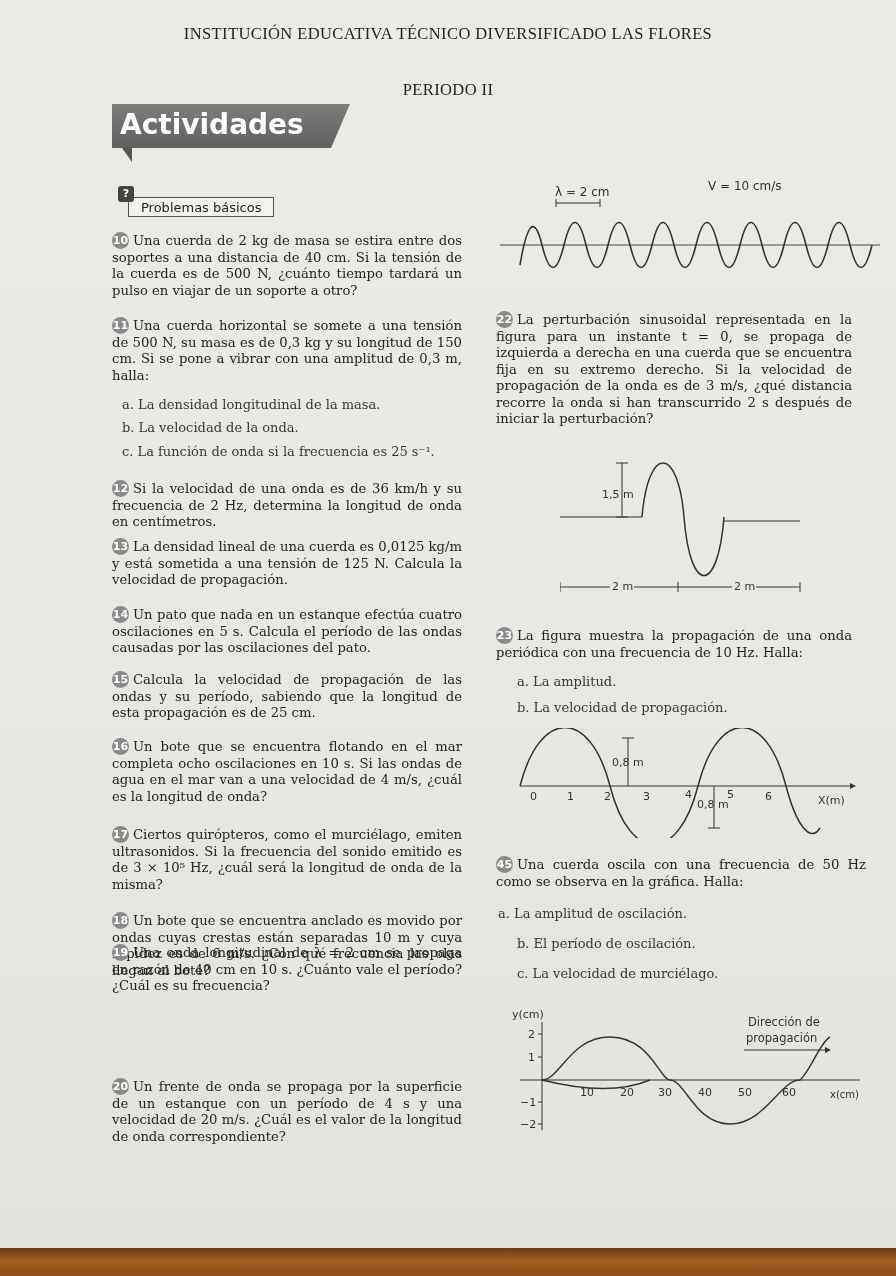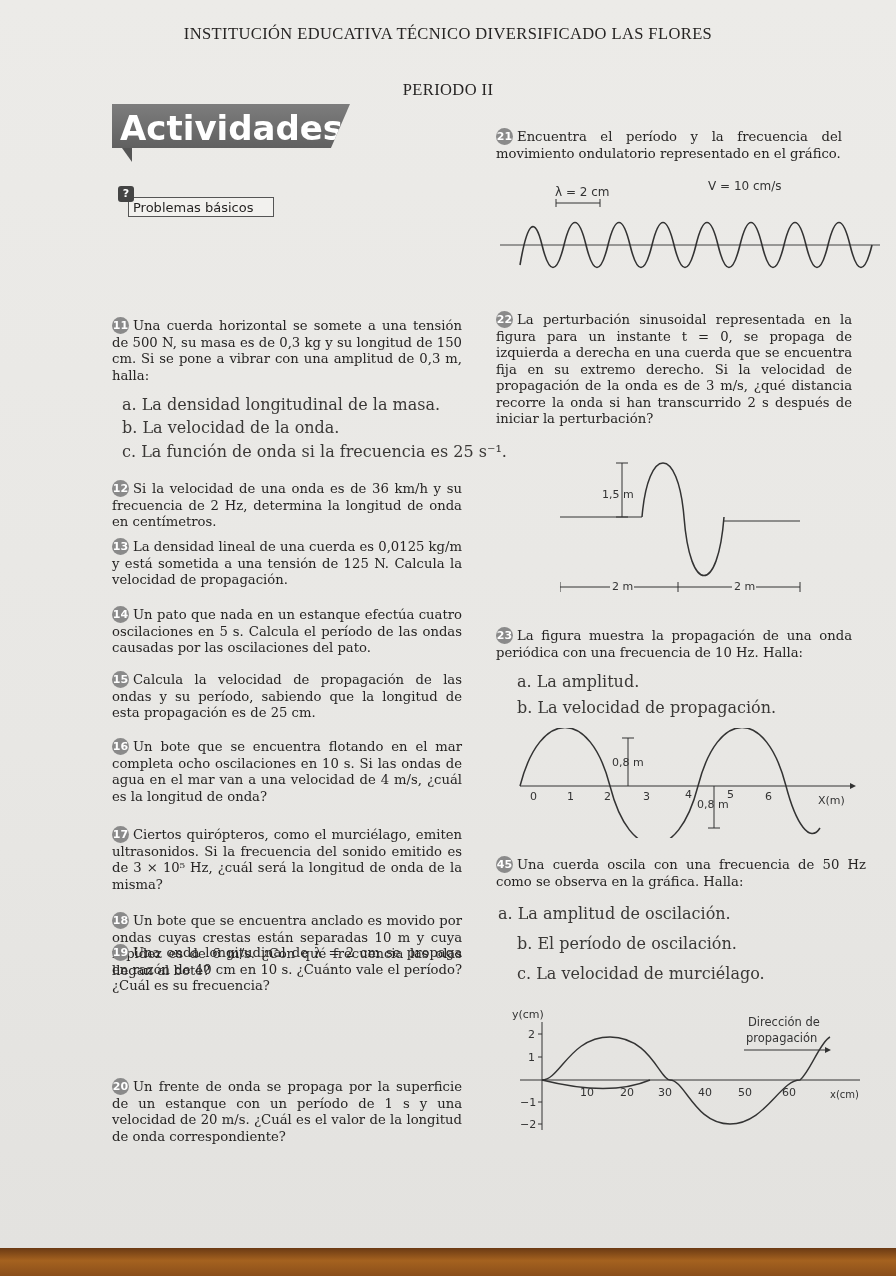--- a/index.html
+++ b/index.html
@@ -18,48 +18,49 @@
     background:linear-gradient(180deg,#6b3a14 0%,#a5621f 45%,#8a4e1a 100%);
   }
   .abs { position:absolute; }
   .hdr { font-family:"Liberation Serif","DejaVu Serif",serif; font-size:16.5px; letter-spacing:0.4px; text-align:center; width:896px; left:0; }
   .banner {
     position:absolute; left:112px; top:104px; width:238px; height:44px;
     background:linear-gradient(180deg,#7d7d7d 0%,#606060 100%);
     clip-path: polygon(0 0,100% 0,92% 100%,0 100%);
   }
   .banner-tail { position:absolute; left:122px; top:148px; width:10px; height:14px; background:#555; clip-path:polygon(0 0,100% 0,100% 100%); }
-  .banner span { position:absolute; left:8px; top:4px; color:#fff; font-family:"DejaVu Sans","Liberation Sans",sans-serif; font-size:34px; font-weight:bold; }
+  .banner span { position:absolute; left:8px; top:4px; color:#fff; font-family:"DejaVu Sans","Liberation Sans",sans-serif; font-size:28px; font-weight:bold; }
   .pb-icon { position:absolute; left:118px; top:186px; width:16px; height:16px; background:#444; border-radius:3px; color:#fff; font:bold 11px "DejaVu Sans",sans-serif; text-align:center; line-height:16px;}
-  .pb-label { position:absolute; left:128px; top:197px; width:146px; height:20px; border:1px solid #555; background:#f2f1ee; font-family:"DejaVu Sans","Liberation Sans",sans-serif; font-size:13px; line-height:20px; box-sizing:border-box; }
+  .pb-label { position:absolute; left:128px; top:197px; width:146px; height:20px; border:1px solid #555; background:#f2f1ee; font-family:"DejaVu Sans","Liberation Sans",sans-serif; font-size:13px; line-height:20px; padding-left:8px; box-sizing:border-box; }
   .num {
     display:inline-block; width:17px; height:17px; border-radius:50%;
     background:#8a8a8a; color:#fff; font:bold 11px "DejaVu Sans",sans-serif;
     text-align:center; line-height:17px; margin-right:4px; vertical-align:1px;
   }
   .p { position:absolute; font-size:13.2px; line-height:16.5px; text-align:justify; }
-  .sub { position:absolute; font-size:16px; line-height:16px; color:#3a3836; }
+  .sub { position:absolute; font-size:13px; line-height:16px; color:#3a3836; }
   svg text { font-family:"DejaVu Sans","Liberation Sans",sans-serif; fill:#333; }
 </style>
 </head>
 <body>
 
 <div class="page">
 
   <div class="abs hdr" style="top:24px;">INSTITUCIÓN EDUCATIVA TÉCNICO DIVERSIFICADO LAS FLORES</div>
   <div class="abs hdr" style="top:80px;">PERIODO II</div>
 
   <div class="banner">
       <span>Actividades</span>
     </div>
   <div class="banner-tail"></div>
 
   <div class="pb-label"><span style="padding-left:4px">Problemas básicos</span></div>
   <div class="pb-icon">?</div>
 
+  <div class="p" style="left:112px;top:232px;width:350px;"><span class="num">10</span><span>Una cuerda de 2 kg de masa se estira entre dos soportes a una distancia de 40 cm. Si la tensión de la cuerda es de 500 N, ¿cuánto tiempo tardará un pulso en viajar de un soporte a otro?</span></div>
 
   <div class="p" style="left:112px;top:317px;width:350px;"><span class="num">11</span><span>Una cuerda horizontal se somete a una tensión de 500 N, su masa es de 0,3 kg y su longitud de 150 cm. Si se pone a vibrar con una amplitud de 0,3 m, halla:</span></div>
   <div class="sub" style="left:122px;top:397px;">a.  La densidad longitudinal de la masa.</div>
   <div class="sub" style="left:122px;top:420px;">b.  La velocidad de la onda.</div>
   <div class="sub" style="left:122px;top:444px;">c.  La función de onda si la frecuencia es 25 s⁻¹.</div>
 
   <div class="p" style="left:112px;top:480px;width:350px;"><span class="num">12</span><span>Si la velocidad de una onda es de 36 km/h y su frecuencia de 2 Hz, determina la longitud de onda en centímetros.</span></div>
 
   <div class="p" style="left:112px;top:538px;width:350px;"><span class="num">13</span><span>La densidad lineal de una cuerda es 0,0125 kg/m y está sometida a una tensión de 125 N. Calcula la velocidad de propagación.</span></div>
 
@@ -68,23 +69,22 @@
   <div class="p" style="left:112px;top:671px;width:350px;"><span class="num">15</span><span>Calcula la velocidad de propagación de las ondas y su período, sabiendo que la longitud de esta propagación es de 25 cm.</span></div>
 
   <div class="p" style="left:112px;top:738px;width:350px;"><span class="num">16</span><span>Un bote que se encuentra flotando en el mar completa ocho oscilaciones en 10 s. Si las ondas de agua en el mar van a una velocidad de 4 m/s, ¿cuál es la longitud de onda?</span></div>
 
   <div class="p" style="left:112px;top:826px;width:350px;"><span class="num">17</span><span>Ciertos quirópteros, como el murciélago, emiten ultrasonidos. Si la frecuencia del sonido emitido es de 3 × 10⁵ Hz, ¿cuál será la longitud de onda de la misma?</span></div>
 
   <div class="p" style="left:112px;top:912px;width:350px;"><span class="num">18</span><span>Un bote que se encuentra anclado es movido por ondas cuyas crestas están separadas 10 m y cuya rapidez es de 6 m/s. ¿Con qué frecuencia las olas llegan al bote?</span></div>
 
   <div class="p" style="left:112px;top:944px;width:350px;"><span class="num">19</span><span>Una onda longitudinal de λ = 2 cm se propaga en razón de 40 cm en 10 s. ¿Cuánto vale el período? ¿Cuál es su frecuencia?</span></div>
 
-  <div class="p" style="left:112px;top:1078px;width:350px;"><span class="num">20</span><span>Un frente de onda se propaga por la superficie de un estanque con un período de 1 s y una velocidad de 20 m/s. ¿Cuál es el valor de la longitud de onda correspondiente?</span></div>
+  <div class="p" style="left:112px;top:1078px;width:350px;"><span class="num">20</span><span>Un frente de onda se propaga por la superficie de un estanque con un período de 4 s y una velocidad de 20 m/s. ¿Cuál es el valor de la longitud de onda correspondiente?</span></div>
 
-  <div class="p" style="left:496px;top:128px;width:346px;"><span class="num">21</span><span>Encuentra el período y la frecuencia del movimiento ondulatorio representado en el gráfico.</span></div>
 
   <svg class="abs" style="left:500px;top:170px;" width="390" height="120">
     <text x="55" y="26" font-size="12">λ = 2 cm</text>
     <text x="208" y="20" font-size="12">V = 10 cm/s</text>
     <line x1="56" y1="33" x2="100" y2="33" stroke="#333" stroke-width="1"></line>
     <line x1="56" y1="29" x2="56" y2="37" stroke="#333"></line>
     <line x1="100" y1="29" x2="100" y2="37" stroke="#333"></line>
     <line x1="0" y1="75" x2="380" y2="75" stroke="#444" stroke-width="1.2"></line>
     <path d="M 20 95 Q 31 30 42 75 Q 53 120 64 75 Q 75 30 86 75 Q 97 120 108 75 Q 119 30 130 75 Q 141 120 152 75 Q 163 30 174 75 Q 185 120 196 75 Q 207 30 218 75 Q 229 120 240 75 Q 251 30 262 75 Q 273 120 284 75 Q 295 30 306 75 Q 317 120 328 75 Q 339 30 350 75 Q 361 120 372 75" fill="none" stroke="#333" stroke-width="1.6"></path>
   </svg>

